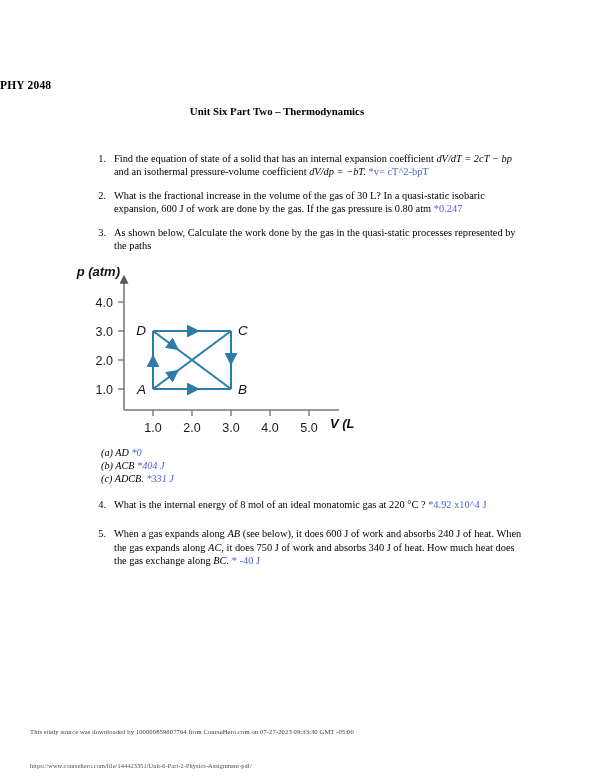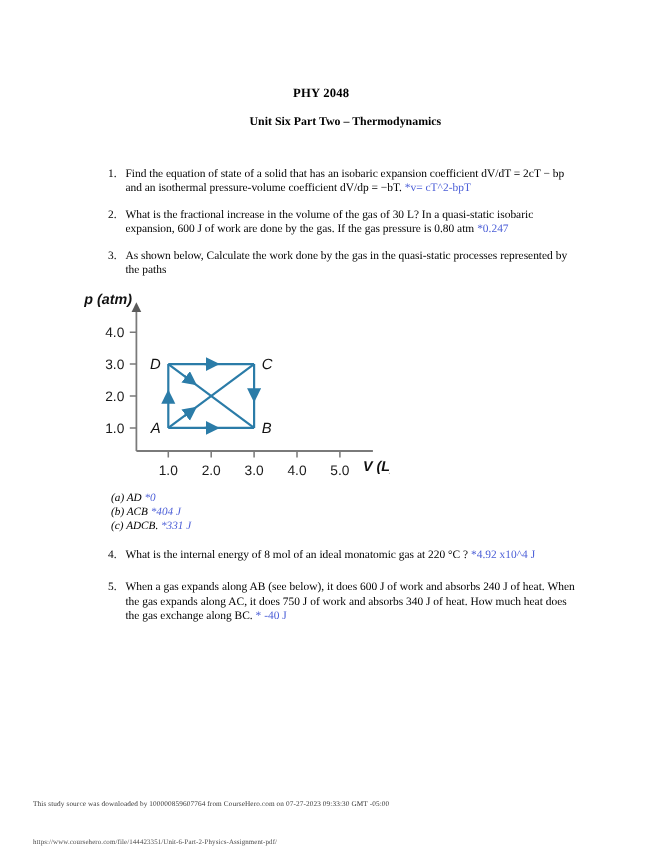--- a/index.html
+++ b/index.html
@@ -20,35 +20,33 @@
     inset: 0;
     background: #ffffff;
   }
 
   
   .doc-title {
     position: absolute;
     top: 79px;
     left: 0;
     width: 584px;
-    text-align: center;
     font-weight: bold;
     font-size: 11.5px;
     letter-spacing: 0.2px;
   }
   .subtitle-block {
     position: absolute;
     top: 104px;
     left: 0;
     width: 554px;
     text-align: center;
     font-weight: bold;
     font-size: 10.8px;
     line-height: 14px;
-    padding-left: 37px;
   }
 
   
   .qlist {
     position: absolute;
     left: 88px;
     top: 152px;
     width: 438px;
   }
   .q {
@@ -60,21 +58,21 @@
     margin-bottom: 10px;
   }
   .q-num {
     position: absolute;
     left: 0;
     top: 0;
     width: 18px;
     text-align: right;
     font-size: 10.4px;
   }
-  .ital { }
+  .ital { font-style: italic; }
   .ans {
     color: #4c5fd7;
     text-align: right;
   }
 
   
   #q3 { margin-bottom: 4px; }
 
   
   .figure {
@@ -129,21 +127,21 @@
 
   <div class="doc-title">PHY 2048</div>
 
   <div class="subtitle-block">
     <div>Unit Six Part Two – Thermodynamics</div>
   </div>
 
   <div class="qlist">
 
     <div class="q" id="q1">
-      <span class="q-num">1.</span><span>Find the equation of state of a solid that has an isobaric expansion coefficient </span><span class="ital">dV/dT = 2cT − bp</span><span> and an isothermal pressure-volume coefficient </span><span class="ital">dV/dp = −bT.</span>
+      <span class="q-num">1.</span><span>Find the equation of state of a solid that has an internal expansion coefficient </span><span class="ital">dV/dT = 2cT − bp</span><span> and an isothermal pressure-volume coefficient </span><span class="ital">dV/dp = −bT.</span>
       <span class="ans">*v= cT^2-bpT</span>
     </div>
 
     <div class="q" id="q2">
       <span class="q-num">2.</span><span>What is the fractional increase in the volume of the gas of 30 L? In a quasi-static isobaric expansion, 600 J of work are done by the gas. If the gas pressure is 0.80 atm</span>
       <span class="ans">*0.247</span>
     </div>
 
     <div class="q" id="q3">
       <span class="q-num">3.</span><span>As shown below, Calculate the work done by the gas in the quasi-static processes represented by the paths</span>

